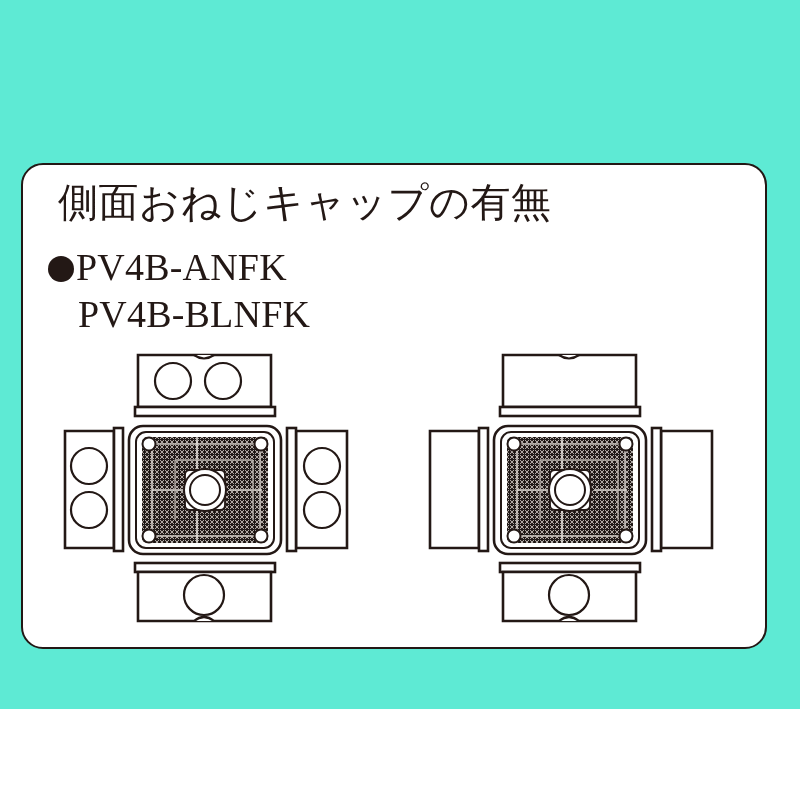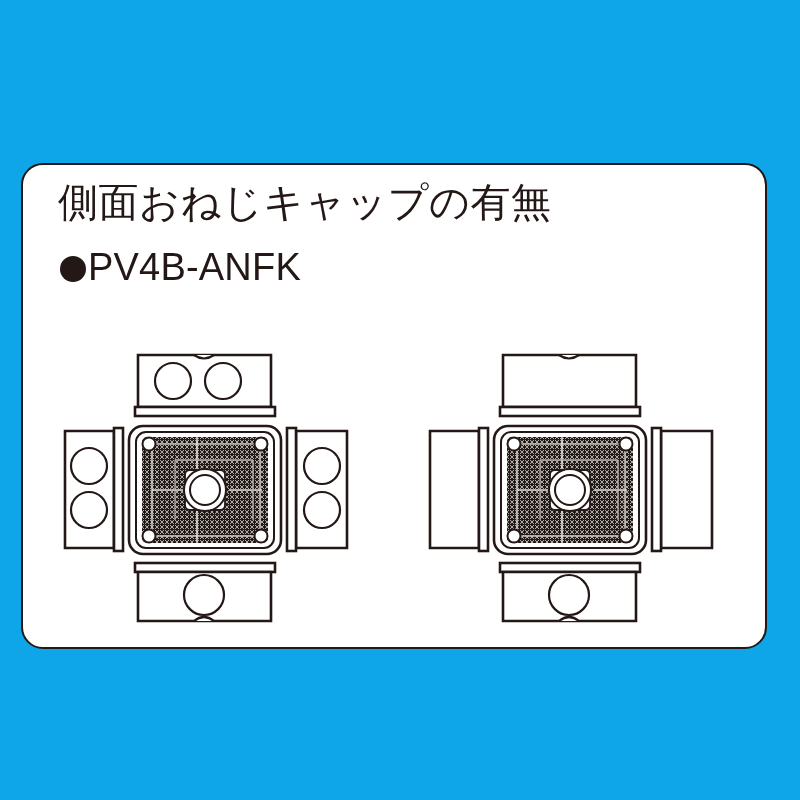--- a/index.html
+++ b/index.html
@@ -11,22 +11,22 @@
     width: 800px;
     height: 800px;
     font-family: "Liberation Sans", sans-serif;
     overflow: hidden;
     position: relative;
   }
   #stage {
     position: absolute;
     left: 0; top: 0;
     width: 800px;
-    height: 800px;
-    background: #0ea5e9;
+    height: 709px;
+    background: #5eead4;
   }
   .card {
     position: absolute;
     left: 21px;
     top: 163px;
     width: 746px;
     height: 486px;
     border: 2.5px solid #231815;
     border-radius: 22px;
     background: #ffffff;
@@ -41,21 +41,21 @@
     letter-spacing: 0.5px;
     color: #231815;
     font-weight: 500;
     white-space: nowrap;
   }
   .label-group {
     position: absolute;
     color: #231815;
     white-space: nowrap;
   }
-  .label-group.left { left: 60px; top: 244px; }
+  .label-group.left { left: 48px; top: 244px; font-family: Liberation Serif, serif; }
   .label-group.right { left: 424px; top: 244px; }
   .label-line {
     font-size: 38px;
     line-height: 47px;
     letter-spacing: 0.2px;
     color: #231815;
     white-space: nowrap;
   }
   .label-line .bullet {
     display: inline-block;
@@ -85,20 +85,21 @@
 <div id="stage">
 
   <div class="card"></div>
 
   <div class="title">側面おねじキャップの有無</div>
 
   <div class="label-group left">
     <div class="label-line">
       <span class="bullet"></span><span>PV4B-ANFK</span>
     </div>
+    <div class="label-line indent">PV4B-BLNFK</div>
   </div>
 
 
   <svg width="0" height="0" style="position:absolute">
     <defs>
       <pattern id="hatch" width="5" height="5" patternUnits="userSpaceOnUse">
         <rect width="5" height="5" fill="#2b211e"></rect>
         <path d="M0 0 L5 5 M5 0 L0 5" stroke="#e8e4e0" stroke-width="0.7"></path>
         <path d="M0 2.5 H5 M2.5 0 V5" stroke="#0f0c0b" stroke-width="0.6"></path>
       </pattern>

